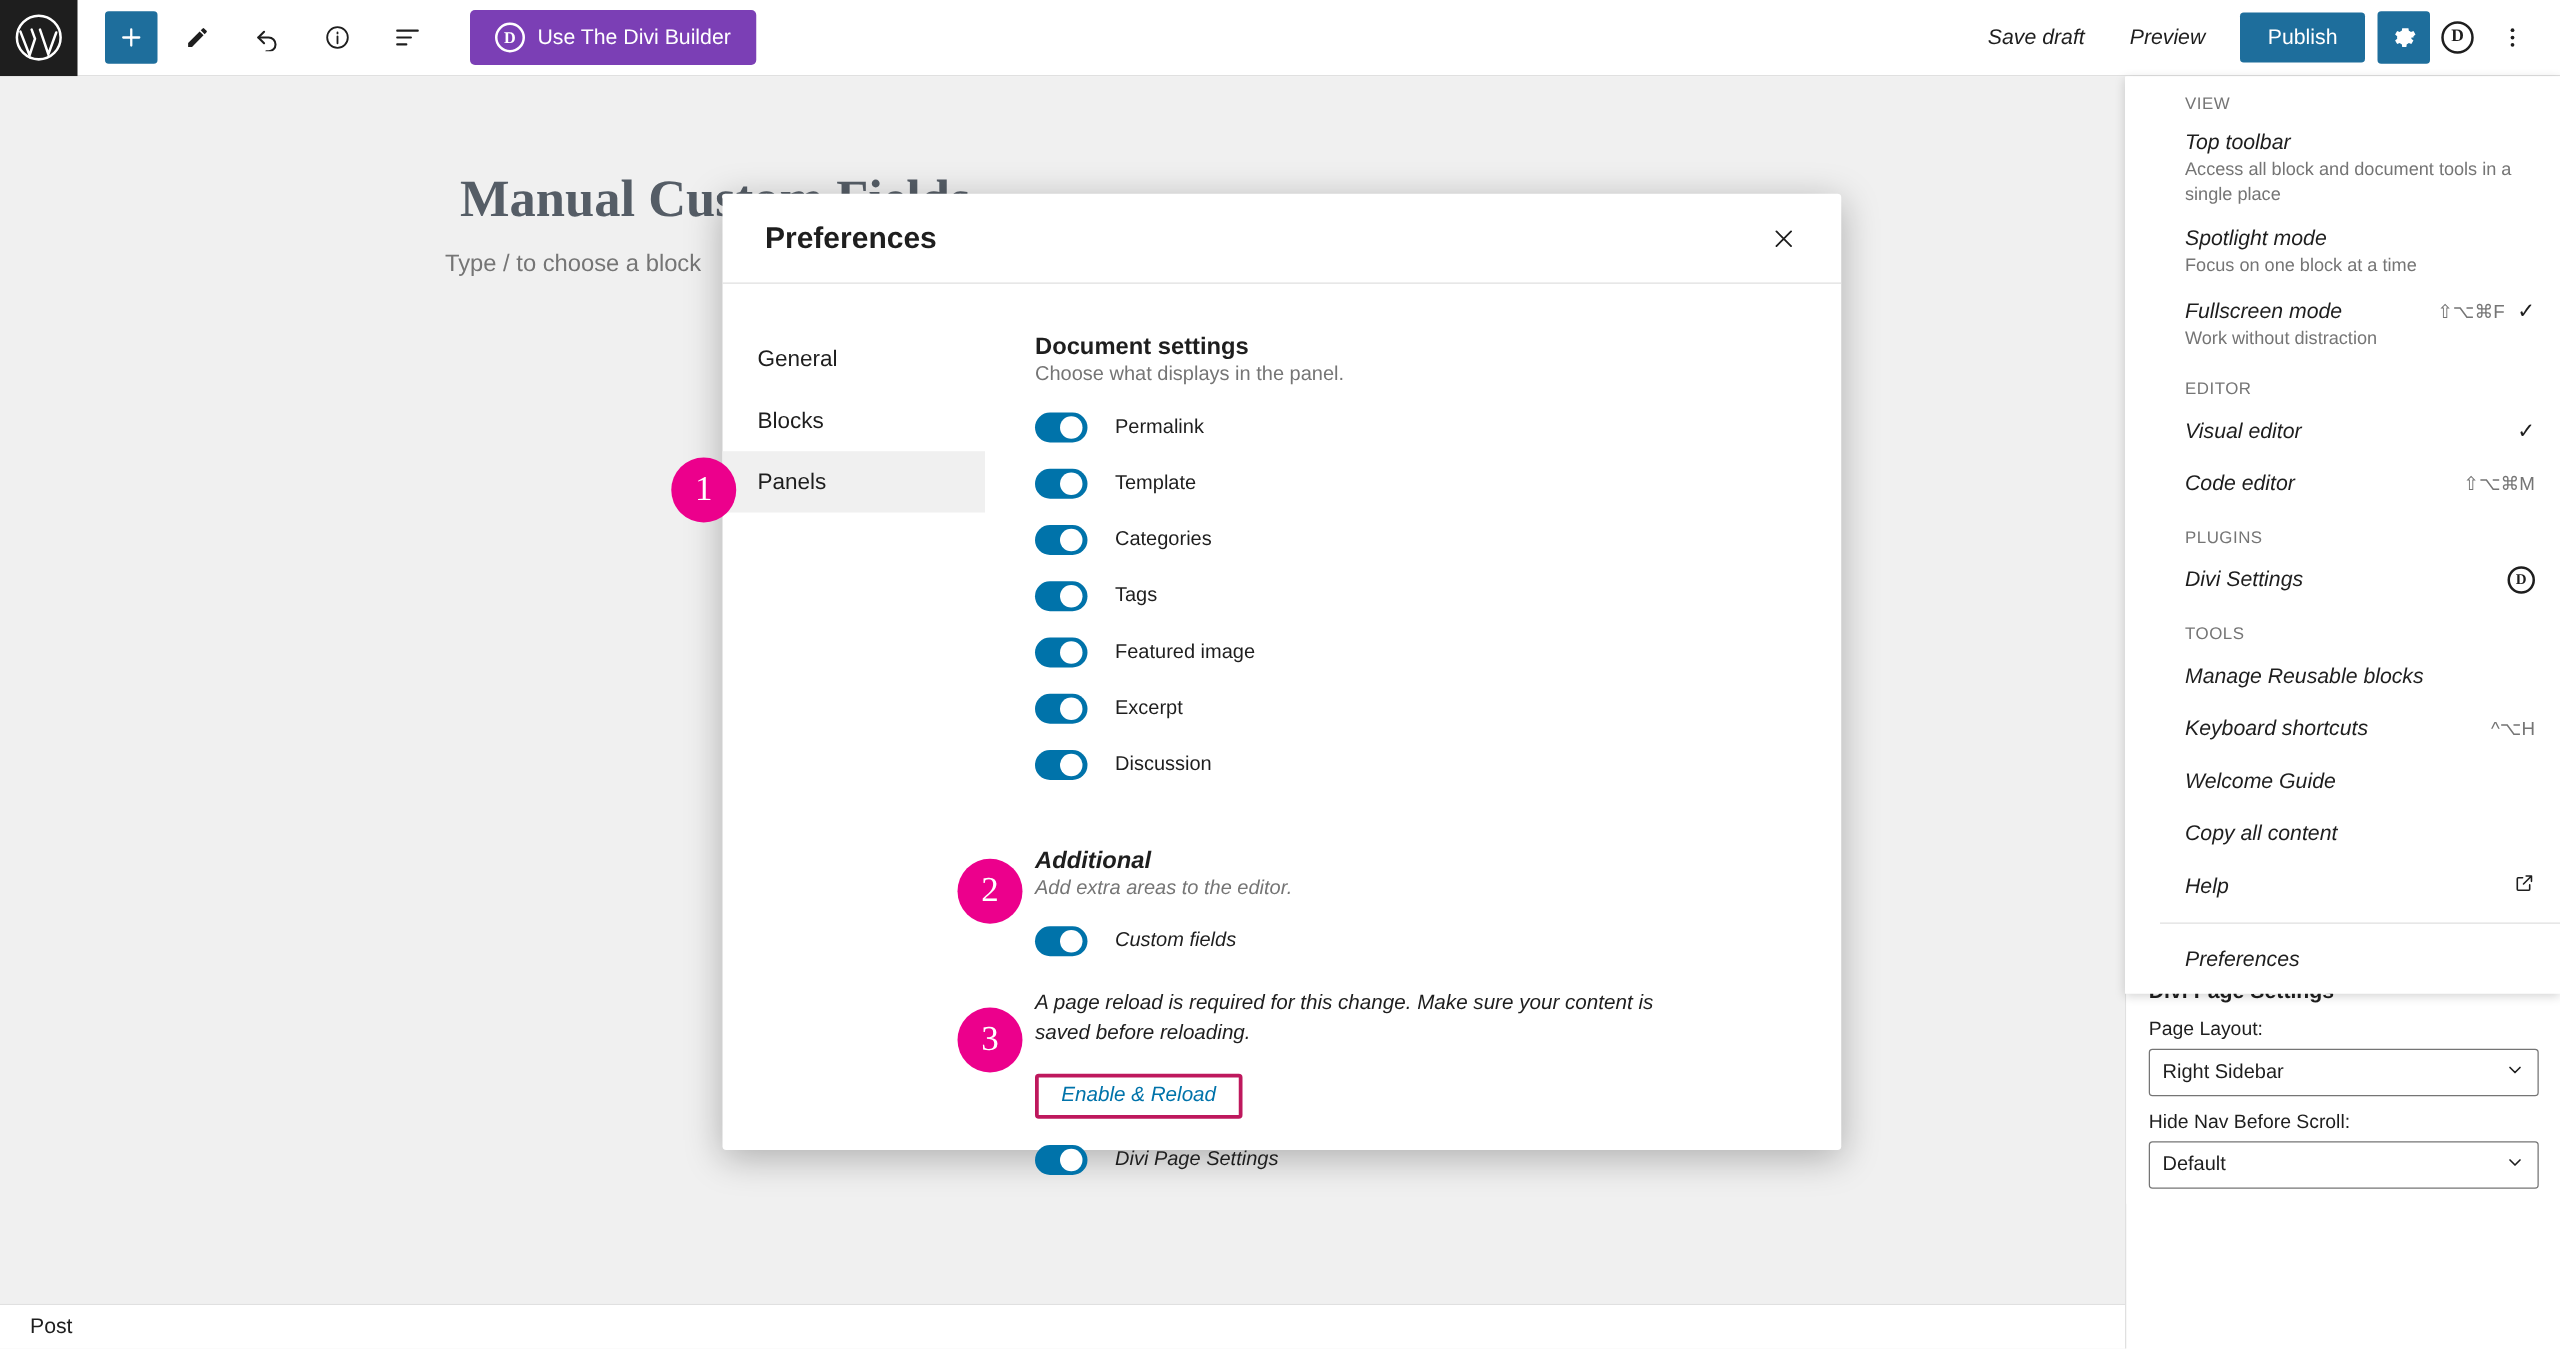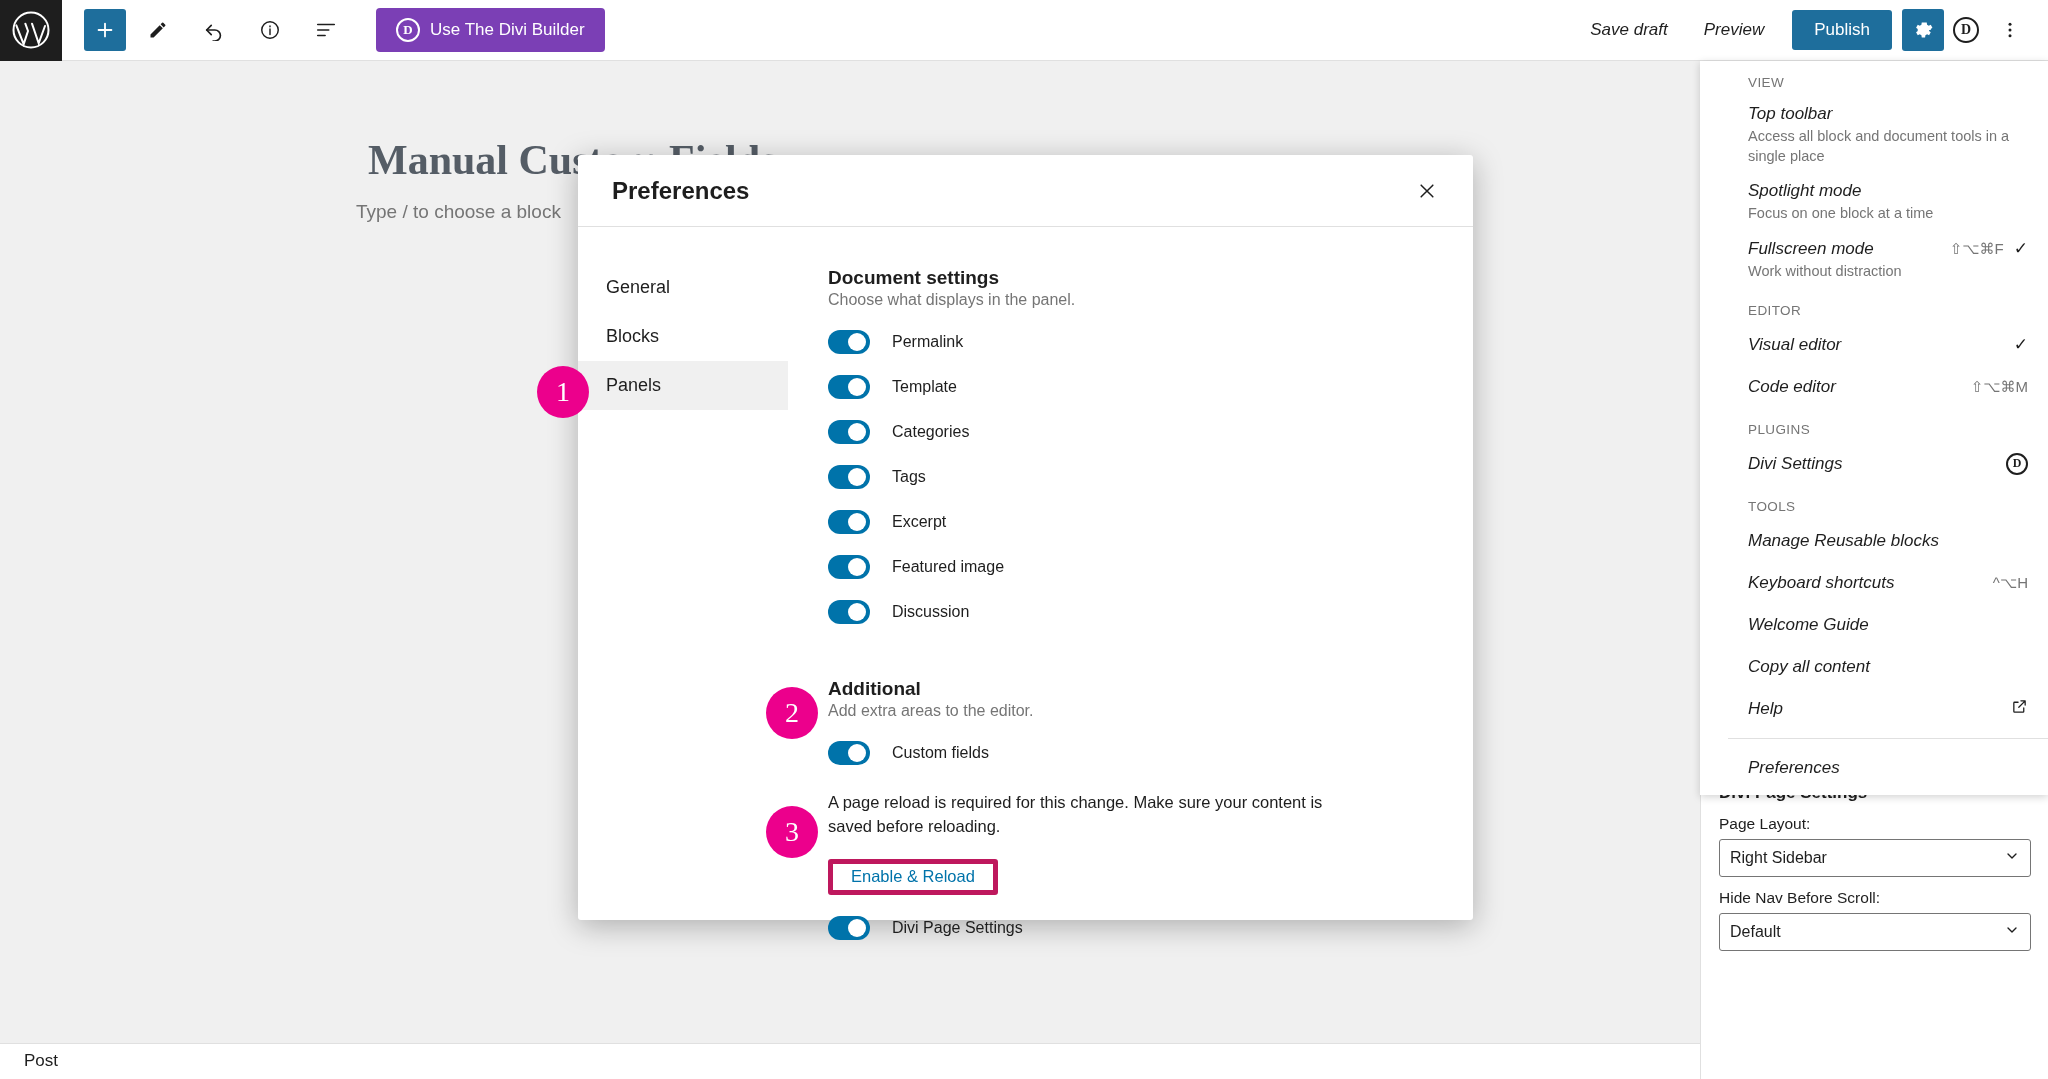--- a/index.html
+++ b/index.html
@@ -155,28 +155,28 @@
   .toggle-row { display: flex; align-items: center; margin-top: 21px; }
   .toggle {
     width: 42px; height: 24px; border-radius: 12px; background: #0073aa;
     position: relative; flex: none;
   }
   .toggle::after {
     content: ""; position: absolute; top: 3px; right: 4px;
     width: 18px; height: 18px; border-radius: 50%; background: #fff;
   }
   .toggle-label { margin-left: 22px; font-size: 16px; color: #1e1e1e; }
-  .additional-block { margin-top: 54px; }
+  .additional-block { margin-top: 54px; font-style: italic; }
   .reload-note {
     margin-top: 26px; font-size: 16.5px; color: #1e1e1e; line-height: 1.45;
     max-width: 530px;
   }
   .enable-btn {
     margin-top: 20px; display: inline-flex; align-items: center; justify-content: center;
-    border: 5px solid #be185d; color: #0073aa; background: #fff;
+    border: 3px solid #be185d; color: #0073aa; background: #fff;
     border-radius: 3px; padding: 0 18px; height: 36px; font-size: 16.5px;
   }
 
   
   .step-badge {
     position: absolute; width: 52px; height: 52px; border-radius: 50%;
     background: #ec008c; color: #fff; display: flex; align-items: center;
     justify-content: center; font-size: 28px;
     font-family: "Liberation Serif", serif; z-index: 30;
   }
@@ -410,25 +410,25 @@
       <div class="toggle-row">
         <div class="toggle"></div>
         <div class="toggle-label">Categories</div>
       </div>
       <div class="toggle-row">
         <div class="toggle"></div>
         <div class="toggle-label">Tags</div>
       </div>
       <div class="toggle-row">
         <div class="toggle"></div>
+        <div class="toggle-label">Featured image</div>
+      </div>
+      <div class="toggle-row">
+        <div class="toggle"></div>
         <div class="toggle-label">Excerpt</div>
-      </div>
-      <div class="toggle-row">
-        <div class="toggle"></div>
-        <div class="toggle-label">Featured image</div>
       </div>
       <div class="toggle-row">
         <div class="toggle"></div>
         <div class="toggle-label">Discussion</div>
       </div>
 
       <div class="additional-block">
         <div class="section-title">Additional</div>
         <div class="section-desc">Add extra areas to the editor.</div>
 

